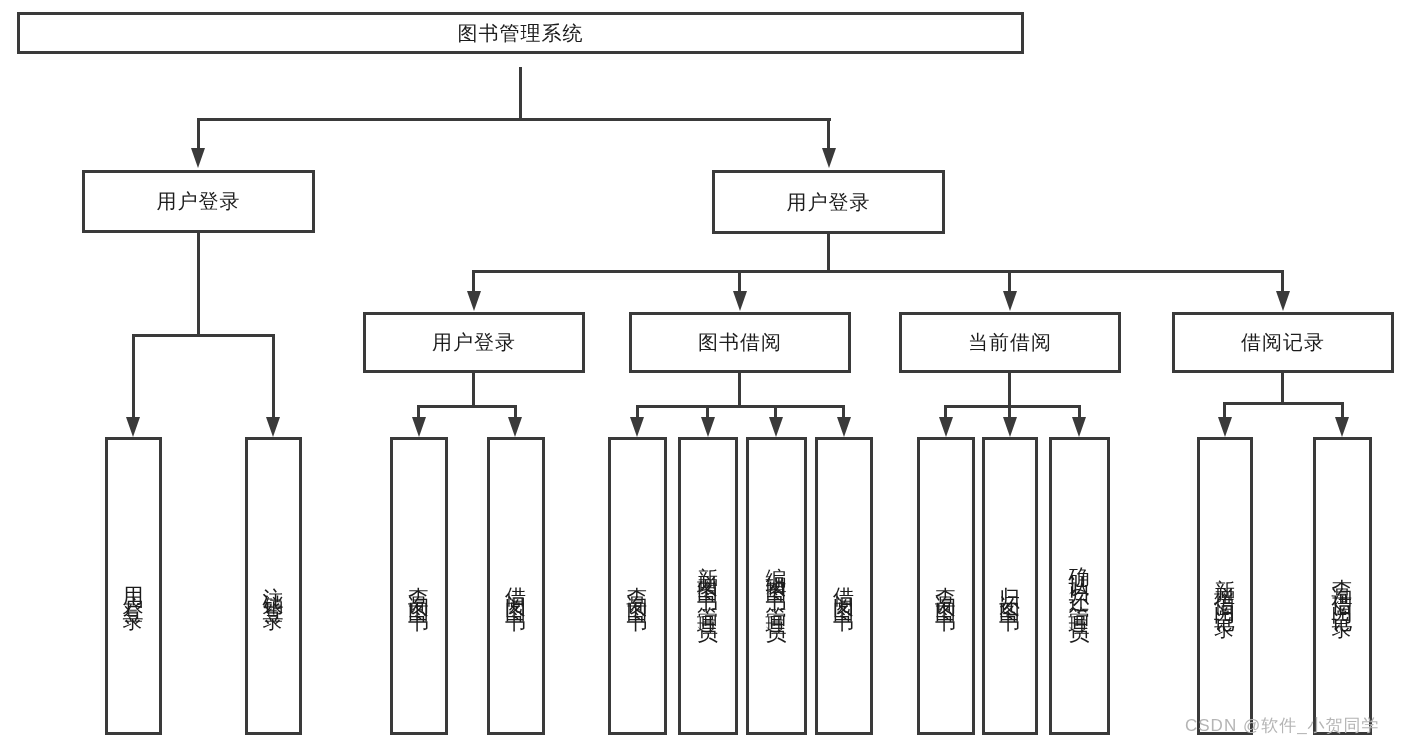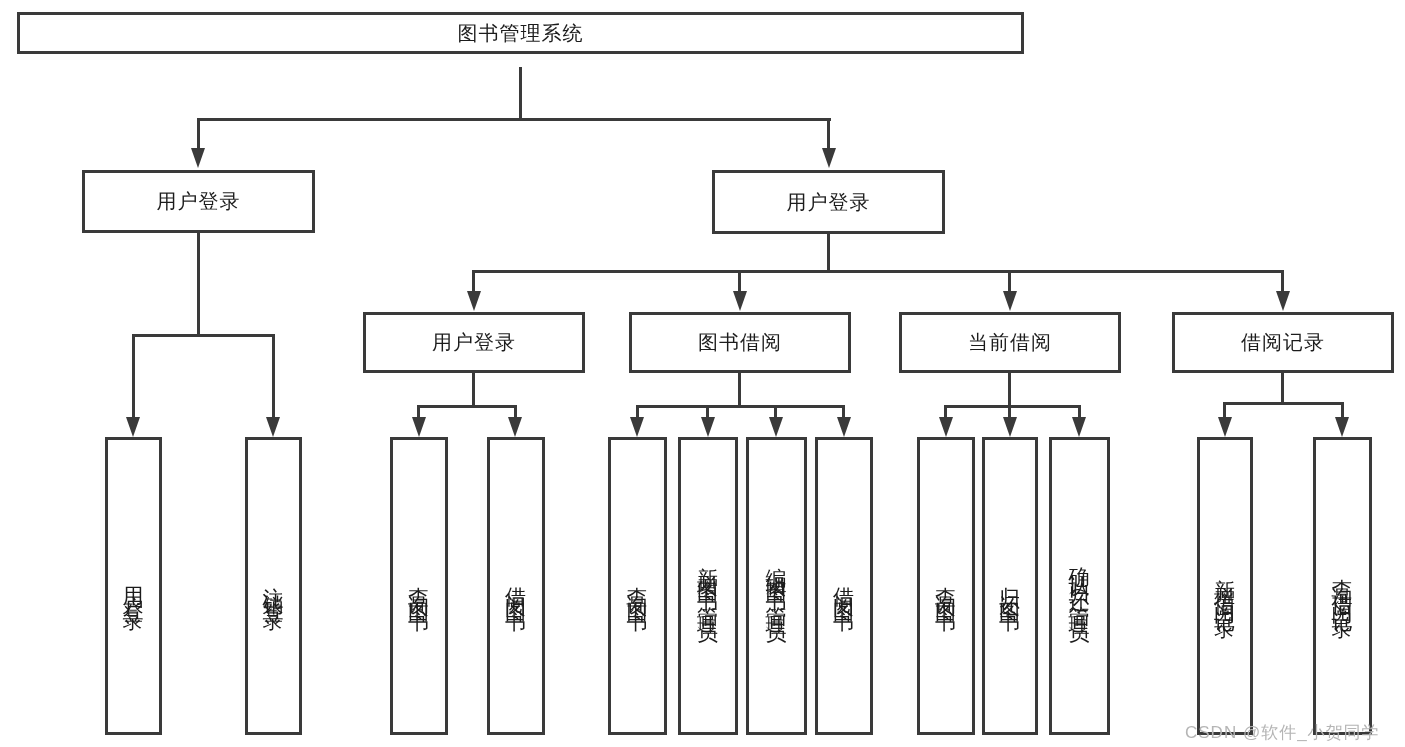--- a/index.html
+++ b/index.html
@@ -44,21 +44,20 @@
     border-top:20px solid var(--line);
   }
   .watermark{
     position:absolute;
     left:1185px;top:714px;
     font-size:17px;
     color:var(--wm);
     letter-spacing:1px;
     z-index:5;
     white-space:nowrap;
-    margin-top:7px;
   }
 </style>
 </head>
 <body>
 
 <div class="canvas">
 
   <div class="node h" style="left:17px;top:12px;width:1007px;height:42px">图书管理系统</div>
 
   <div class="node h" style="left:82px;top:170px;width:233px;height:63px">用户登录</div>

